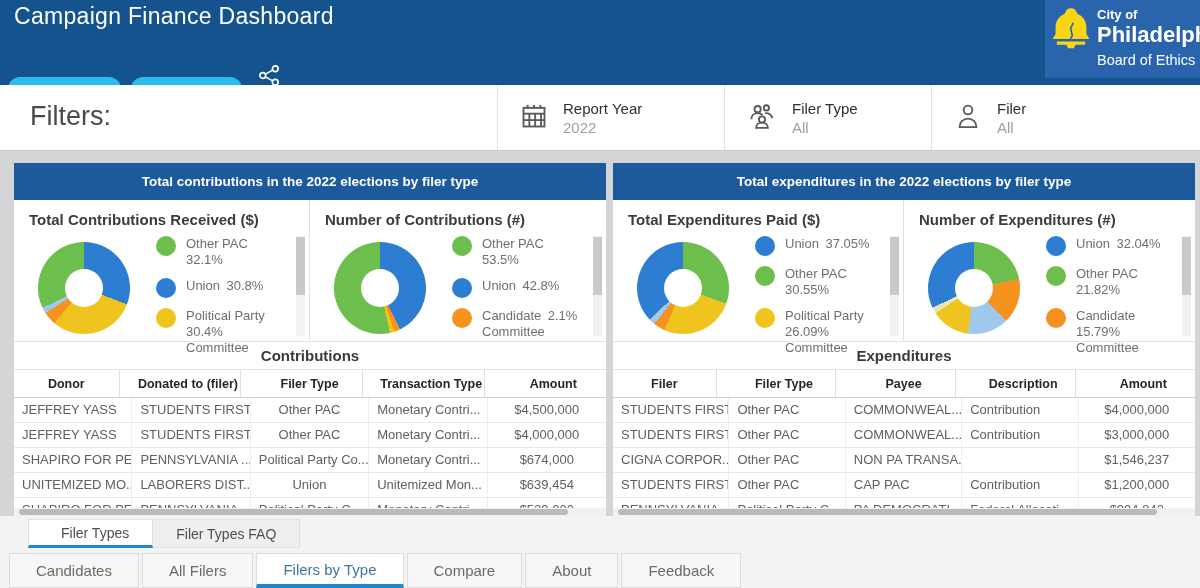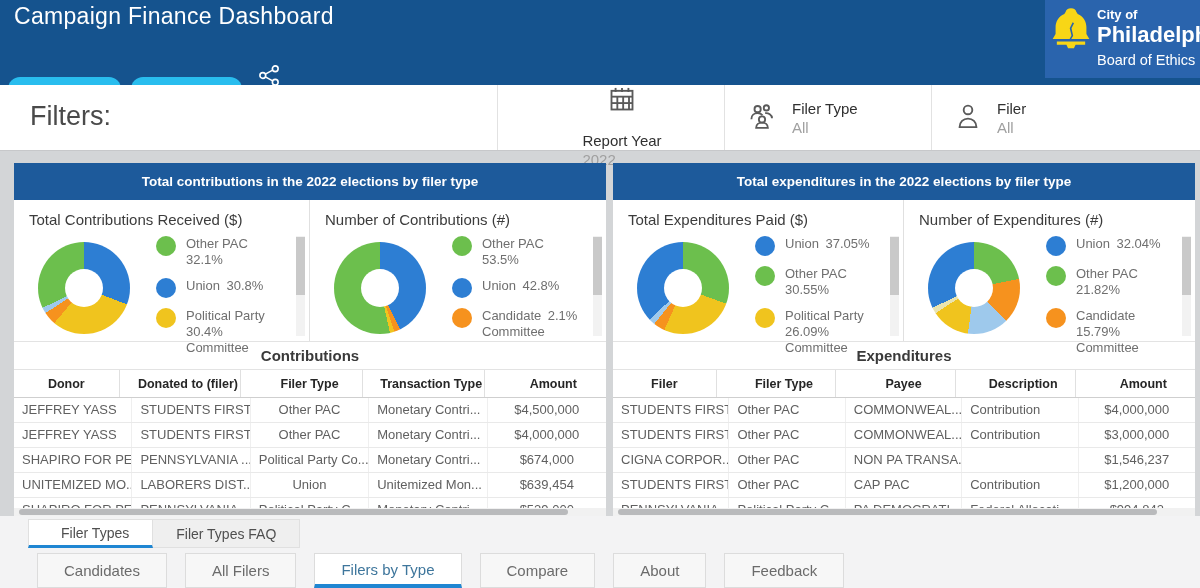--- a/index.html
+++ b/index.html
@@ -33,21 +33,21 @@
   .fsec .fval { font-size:15px; color:#a0a0a0; }
 
   
   .panel { position:absolute; top:163px; height:353px; }
   .panel-hdr { height:37px; background:#1d5a9b; color:#fff; font-weight:700; font-size:13.5px;
                display:flex; align-items:center; justify-content:center; }
   .panel-body { background:#fff; height:316px; position:relative; }
   .charts-row { display:flex; height:141px; }
   .chart-half { width:50%; position:relative; }
   .chart-half.first { border-right:1px solid #e0e0e0; }
-  .chart-title { padding:11px 0 0 15px; font-weight:400; font-size:15px; color:#3c3c3c; }
+  .chart-title { padding:11px 0 0 15px; font-weight:700; font-size:15px; color:#3c3c3c; }
   .donut { position:absolute; left:24px; top:42px; width:92px; height:92px; border-radius:50%; }
   .donut .hole { position:absolute; left:27px; top:27px; width:38px; height:38px; border-radius:50%; background:#fff; }
   .legend { position:absolute; left:142px; top:36px; right:22px; display:flex; flex-direction:column; gap:10px; }
   .legend-item { display:flex; gap:10px; align-items:flex-start; cursor:pointer; }
   .legend-dot { width:20px; height:20px; border-radius:50%; flex:0 0 20px; margin-top:0; }
   .legend-txt { font-size:13px; color:#6f6f6f; line-height:16px; }
   .vscroll { position:absolute; right:4px; top:36px; bottom:5px; width:9px; background:#f2f2f2; }
   .vscroll .thumb { position:absolute; top:1px; left:0; width:9px; height:58%; background:#c9c9c9; }
 
   .tbl-title { height:29px; border-top:1px solid #e3e3e3; border-bottom:1px solid #e3e3e3;
@@ -65,21 +65,21 @@
   .hscroll { position:absolute; left:0; right:0; bottom:0; height:8px; background:#f1f1f1; }
   .hscroll .thumb { position:absolute; top:1px; left:5px; right:38px; height:6px; background:#b9babc; border-radius:3px; }
 
   
   .bottom { position:absolute; top:516px; left:0; width:1200px; height:72px; background:#f3f3f4; }
   .inner-tabs { position:absolute; top:3px; left:28px; display:flex; }
   .itab { height:29px; padding:0 23px; display:flex; align-items:center; font-size:14px; color:#4f4f4f;
           background:#efefef; border:1px solid #e0e0e0; border-left:none; cursor:pointer; }
   .itab:first-child { border-left:1px solid #e0e0e0;padding-left:32px; }
   .itab.active { background:#fff; border-bottom:3px solid #1f86d2; }
-  .outer-tabs { position:absolute; top:37px; left:9px; display:flex; gap:18px;margin-left:28px; }
+  .outer-tabs { position:absolute; top:37px; left:9px; display:flex; gap:3px; }
   .otab { height:35px; padding:0 26px; display:flex; align-items:center; font-size:15px; color:#6b6b6b;
           background:#f7f7f7; border:1px solid #dcdcdc; cursor:pointer; }
   .otab.active { background:#fff; color:#3e769c; border-bottom:4px solid #1f86d2; }
 </style>
 </head>
 <body>
 
 <div class="stage">
 
   <div class="app-header">
@@ -109,21 +109,21 @@
         <span class="logo-cityof">City of</span>
         <span class="logo-city">Philadelphia</span>
         <span class="logo-org">Board of Ethics</span>
       </span>
     </div>
   </div>
 
   <div class="filters">
     <div class="filters-label">Filters:</div>
     <div id="filter-sections">
-        <div class="fsec" style="left: 497px; width: 227px; flex-direction: column;">
+        <div class="fsec" style="left: 497px; width: 227px;">
           <span><svg viewBox="0 0 24 24" width="28" height="28" fill="none" stroke="#5a5a5a" stroke-width="1.6">
               <rect x="3" y="5" width="18" height="16"></rect>
               <line x1="3" y1="10" x2="21" y2="10"></line>
               <line x1="8" y1="10" x2="8" y2="21"></line>
               <line x1="13" y1="10" x2="13" y2="21"></line>
               <line x1="18" y1="10" x2="18" y2="21"></line>
               <line x1="3" y1="15.5" x2="21" y2="15.5"></line>
               <line x1="6.5" y1="2.5" x2="6.5" y2="6"></line>
               <line x1="12" y1="2.5" x2="12" y2="6"></line>
               <line x1="17.5" y1="2.5" x2="17.5" y2="6"></line>

